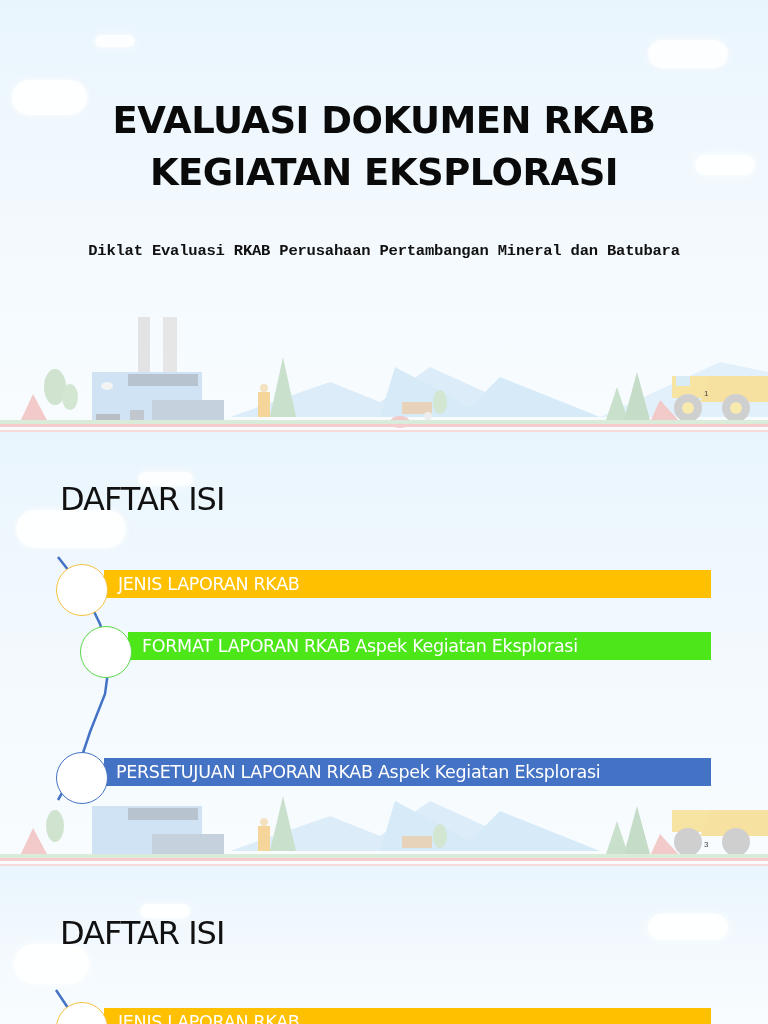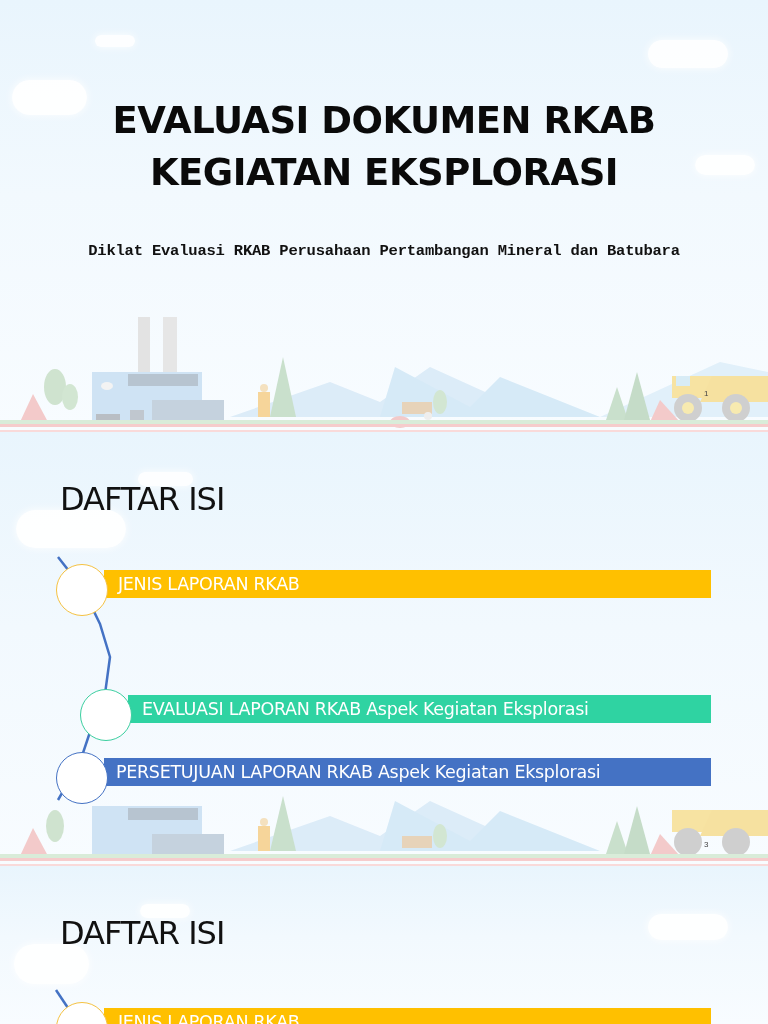--- a/index.html
+++ b/index.html
@@ -127,27 +127,27 @@
     <polyline points="58,125 83,157 100,192 110,225 105,262 90,300 80,330 58,368" fill="none" stroke="#4472C4" stroke-width="2.5"></polyline>
   </svg>
 
   <div class="toc-item" style="left:56px;top:138px;width:656px;">
     <div class="toc-bar" style="left:48px;width:607px;background:#FFC000;padding-left:14px;">
       <span>JENIS LAPORAN RKAB</span>
     </div>
     <div class="toc-circle" style="left:0;border-color:#F5C242;"></div>
   </div>
 
-
-  <div class="toc-item" style="left:80px;top:263px;width:632px;">
-    <div class="toc-bar" style="left:48px;width:583px;background:#2FD3A2;padding-left:14px;">
-      <span>EVALUASI LAPORAN RKAB Aspek Kegiatan Eksplorasi</span>
-    </div>
-    <div class="toc-circle" style="left:0;border-color:#3CCFA0;"></div>
-  </div>
+  <div class="toc-item" style="left:80px;top:200px;width:632px;">
+    <div class="toc-bar" style="left:48px;width:583px;background:#4CE619;padding-left:14px;">
+      <span>FORMAT LAPORAN RKAB Aspek Kegiatan Eksplorasi</span>
+    </div>
+    <div class="toc-circle" style="left:0;border-color:#5BD84A;"></div>
+  </div>
+
 
   <div class="toc-item" style="left:56px;top:326px;width:656px;">
     <div class="toc-bar" style="left:48px;width:607px;background:#4472C4;padding-left:12px;align-items:center;">
       <span>PERSETUJUAN LAPORAN RKAB Aspek Kegiatan Eksplorasi</span>
     </div>
     <div class="toc-circle" style="left:0;border-color:#4472C4;"></div>
   </div>
 
   <div class="landscape" style="top:358px;height:76px;overflow:hidden;">
     <svg viewBox="0 64 768 76" style="height:76px;" preserveAspectRatio="none">

